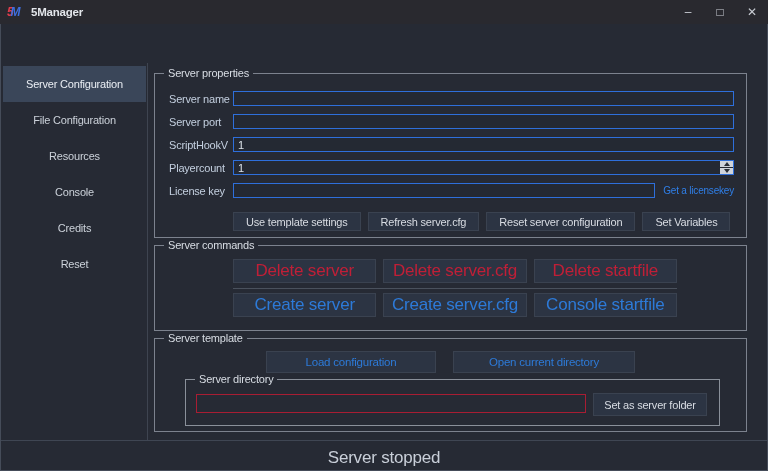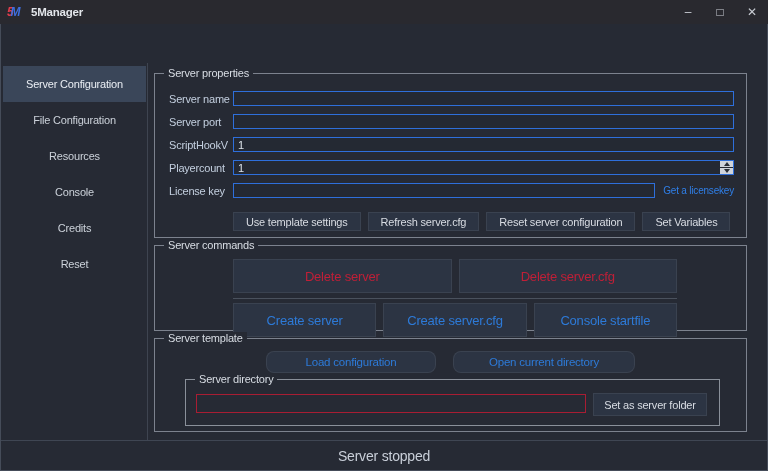--- a/index.html
+++ b/index.html
@@ -66,40 +66,40 @@
   .arrow-down { width:0; height:0; border-left:3px solid transparent; border-right:3px solid transparent;
                 border-top:4px solid #2a2e36; }
   .license-link { flex:none; margin-left:8px; color:#2f7fe8; font-size:10px; white-space:nowrap; cursor:default; }
 
   .props-btnrow { display:flex; justify-content:space-between; gap:7px;
                   margin:14px 30px 0 78px; }
   .props-btnrow .btn { height:19px; padding:0 12px; white-space:nowrap; }
 
   
   .cmd-row { display:flex; gap:7px; margin:0 69px 0 78px; }
-  .cmd-row .btn { flex:1; height:34px; font-size:13px; }
+  .cmd-row .btn { flex:1; height:24px; font-size:17px; }
   .cmd-row.del { margin-top:13px; }
   .cmd-row.del .btn { color:#c01f37; }
   .cmd-row.create { margin-top:4px; }
   .cmd-row.create .btn { color:#2d7ad8; }
   .cmd-divider { height:1px; background:#4a515d; margin:5px 69px 0 78px; }
 
   
   .set-btnrow { display:flex; justify-content:center; gap:17px; margin-top:12px; }
-  .set-btnrow .btn { height:22px; font-size:11.5px; color:#2d7ad8;border-radius:8px; }
+  .set-btnrow .btn { height:22px; font-size:11.5px; color:#2d7ad8; }
   .set-btnrow .btn.b1 { width:170px; }
   .set-btnrow .btn.b2 { width:182px; }
   .dir-grp { left:30px; top:40px; width:535px; height:47px; border-color:#8a909a; }
   .dir-grp .red-input { left:10px; top:14px; width:390px; height:19px; }
   .dir-grp .set-btn { position:absolute; right:12px; top:13px; width:114px; height:23px; }
 
   
   .statusbar { position:absolute; left:0; top:440px; width:766px; height:30px;
                border-top:1px solid #3f4653; display:flex; justify-content:center; }
-  .statusbar span { margin-top:7px; color:#c9cfd9; font-size:14px; }
+  .statusbar span { margin-top:7px; color:#c9cfd9; font-size:17px; }
 </style>
 </head>
 <body>
 
 <div class="window">
 
   <div class="titlebar">
     <span class="logo">
       <span class="l5">5</span>
       <span class="lm">M</span>
@@ -172,20 +172,21 @@
         <button class="btn">Reset server configuration</button>
         <button class="btn">Set Variables</button>
       </div>
     </div>
 
     <div class="groupbox cmd-grp">
       <span class="gtitle">Server commands</span>
       <div class="cmd-row del">
         <button class="btn">Delete server</button>
         <button class="btn">Delete server.cfg</button>
+        <button class="btn">Delete startfile</button>
       </div>
       <div class="cmd-divider"></div>
       <div class="cmd-row create">
         <button class="btn">Create server</button>
         <button class="btn">Create server.cfg</button>
         <button class="btn">Console startfile</button>
       </div>
     </div>
 
     <div class="groupbox set-grp">

